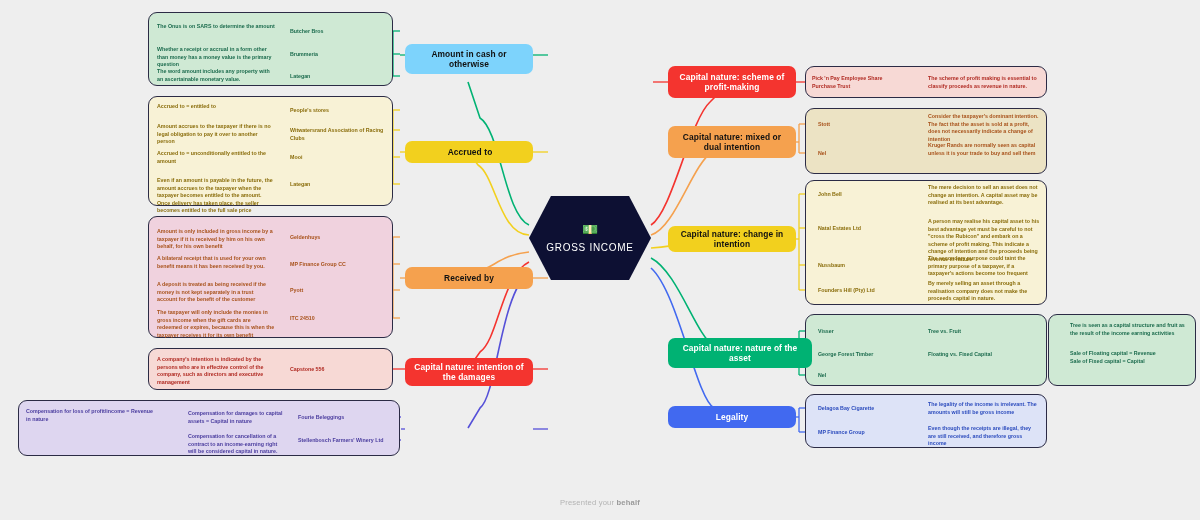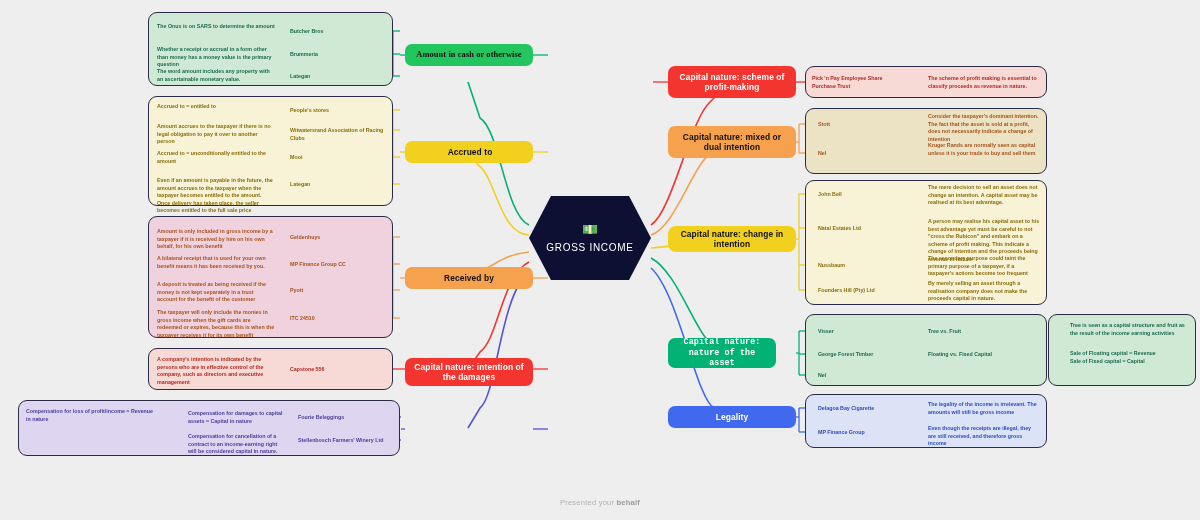--- a/index.html
+++ b/index.html
@@ -201,21 +201,21 @@
       <div class="emoji">💵</div>
       <div class="ctitle">GROSS INCOME</div>
     </div>
   </div>
 
   <div id="footer">
     <span>Presented your </span><b>behalf</b>
   </div>
 
 <div class="group" style="left: 148px; top: 12px; width: 245px; height: 74px; background: rgb(207, 233, 212); z-index: 1;"></div>
-    <div class="pill" style="left: 405px; top: 44px; width: 128px; height: 22px; background: #22c55e; z-index: 4; font-family: Liberation Serif, serif;">
+    <div class="pill" style="left: 405px; top: 44px; width: 128px; height: 30px; background: #7dd3fc; z-index: 4;">
       <span>Amount in cash or otherwise</span>
     </div>
     <div class="node" style="left: 157px; top: 23px; width: 118px; color: rgb(27, 107, 77); z-index: 3;">The Onus is on SARS to determine the amount</div>
     <div class="node" style="left: 290px; top: 28px; width: 95px; color: rgb(27, 107, 77); z-index: 3;">Butcher Bros</div>
     <div class="node" style="left: 157px; top: 46px; width: 118px; color: rgb(27, 107, 77); z-index: 3;">Whether a receipt or accrual in a form other than money has a money value is the primary question</div>
     <div class="node" style="left: 290px; top: 51px; width: 95px; color: rgb(27, 107, 77); z-index: 3;">Brummeria</div>
     <div class="node" style="left: 157px; top: 68px; width: 118px; color: rgb(27, 107, 77); z-index: 3;">The word amount includes any property with an ascertainable monetary value.</div>
     <div class="node" style="left: 290px; top: 73px; width: 95px; color: rgb(27, 107, 77); z-index: 3;">Lategan</div>
     <div class="group" style="left: 148px; top: 96px; width: 245px; height: 110px; background: rgb(248, 242, 214); z-index: 1;"></div>
     <div class="pill" style="left: 405px; top: 141px; width: 128px; height: 22px; background: rgb(242, 208, 30); z-index: 4; padding-left: 8px;">
@@ -260,33 +260,33 @@
     <div class="node" style="left: 812px; top: 75px; width: 90px; color: rgb(176, 42, 34); z-index: 3;">Pick 'n Pay Employee Share Purchase Trust</div>
     <div class="node" style="left: 928px; top: 75px; width: 112px; color: rgb(176, 42, 34); z-index: 3;">The scheme of profit making is essential to classify proceeds as revenue in nature.</div>
     <div class="pill" style="left: 668px; top: 126px; width: 128px; height: 32px; background: rgb(245, 161, 78); z-index: 4; justify-content: flex-end;">
       <span>Capital nature: mixed or dual intention</span>
     </div>
     <div class="group" style="left: 805px; top: 108px; width: 242px; height: 66px; background: rgb(236, 227, 196); z-index: 1;"></div>
     <div class="node" style="left: 818px; top: 121px; width: 85px; color: rgb(168, 82, 27); z-index: 3;">Stott</div>
     <div class="node" style="left: 928px; top: 113px; width: 112px; color: rgb(168, 82, 27); z-index: 3;">Consider the taxpayer's dominant intention.  The fact that the asset is sold at a profit, does not necessarily indicate a change of intention</div>
     <div class="node" style="left: 818px; top: 150px; width: 85px; color: rgb(168, 82, 27); z-index: 3;">Nel</div>
     <div class="node" style="left: 928px; top: 142px; width: 112px; color: rgb(168, 82, 27); z-index: 3;">Kruger Rands are normally seen as capital unless it is your trade to buy and sell them</div>
-    <div class="pill" style="left: 668px; top: 226px; width: 128px; height: 26px; background: rgb(242, 208, 30); z-index: 4; border-radius: 8px;">
+    <div class="pill" style="left: 668px; top: 226px; width: 128px; height: 26px; background: rgb(242, 208, 30); z-index: 4;">
       <span>Capital nature: change in intention</span>
     </div>
     <div class="group" style="left: 805px; top: 180px; width: 242px; height: 125px; background: rgb(248, 242, 214); z-index: 1;"></div>
     <div class="node" style="left: 818px; top: 191px; width: 88px; color: rgb(138, 109, 11); z-index: 3;">John Bell</div>
     <div class="node" style="left: 928px; top: 184px; width: 112px; color: rgb(138, 109, 11); z-index: 3;">The mere decision to sell an asset does not change an intention.  A capital asset may be realised at its best advantage.</div>
     <div class="node" style="left: 818px; top: 225px; width: 88px; color: rgb(138, 109, 11); z-index: 3;">Natal Estates Ltd</div>
     <div class="node" style="left: 928px; top: 218px; width: 112px; color: rgb(138, 109, 11); z-index: 3;">A person may realise his capital asset to his best advantage yet must be careful to not "cross the Rubicon" and embark on a scheme of profit making. This indicate a change of intention and the proceeds being revenue in nature</div>
     <div class="node" style="left: 818px; top: 262px; width: 88px; color: rgb(138, 109, 11); z-index: 3;">Nussbaum</div>
     <div class="node" style="left: 928px; top: 255px; width: 112px; color: rgb(138, 109, 11); z-index: 3;">The secondary purpose could taint the primary purpose of a taxpayer, if a taxpayer's actions become too frequent</div>
     <div class="node" style="left: 818px; top: 287px; width: 88px; color: rgb(138, 109, 11); z-index: 3;">Founders Hill (Pty) Ltd</div>
     <div class="node" style="left: 928px; top: 280px; width: 112px; color: rgb(138, 109, 11); z-index: 3;">By merely selling an asset through a realisation company does not make the proceeds capital in nature.</div>
-    <div class="pill white" style="left: 668px; top: 338px; width: 108px; height: 30px; background: rgb(0, 178, 115); z-index: 4; font-family: Liberation Mono, monospace;">
+    <div class="pill white" style="left: 668px; top: 338px; width: 144px; height: 30px; background: rgb(0, 178, 115); z-index: 4;">
       <span>Capital nature: nature of the asset</span>
     </div>
     <div class="group" style="left: 805px; top: 314px; width: 242px; height: 72px; background: rgb(207, 233, 212); z-index: 1;"></div>
     <div class="node" style="left: 818px; top: 328px; width: 80px; color: rgb(27, 107, 77); z-index: 3;">Visser</div>
     <div class="node" style="left: 928px; top: 328px; width: 90px; color: rgb(27, 107, 77); z-index: 3;">Tree vs. Fruit</div>
     <div class="node" style="left: 818px; top: 351px; width: 80px; color: rgb(27, 107, 77); z-index: 3;">George Forest Timber</div>
     <div class="node" style="left: 928px; top: 351px; width: 90px; color: rgb(27, 107, 77); z-index: 3;">Floating vs. Fixed Capital</div>
     <div class="node" style="left: 818px; top: 372px; width: 80px; color: rgb(27, 107, 77); z-index: 3;">Nel</div>
     <div class="group" style="left: 1048px; top: 314px; width: 148px; height: 72px; background: rgb(207, 233, 212); z-index: 1;"></div>
     <div class="node" style="left: 1070px; top: 322px; width: 118px; color: rgb(27, 107, 77); white-space: pre-line; z-index: 3;">Tree is seen as a capital structure and fruit as the result of the income earning activities</div>

